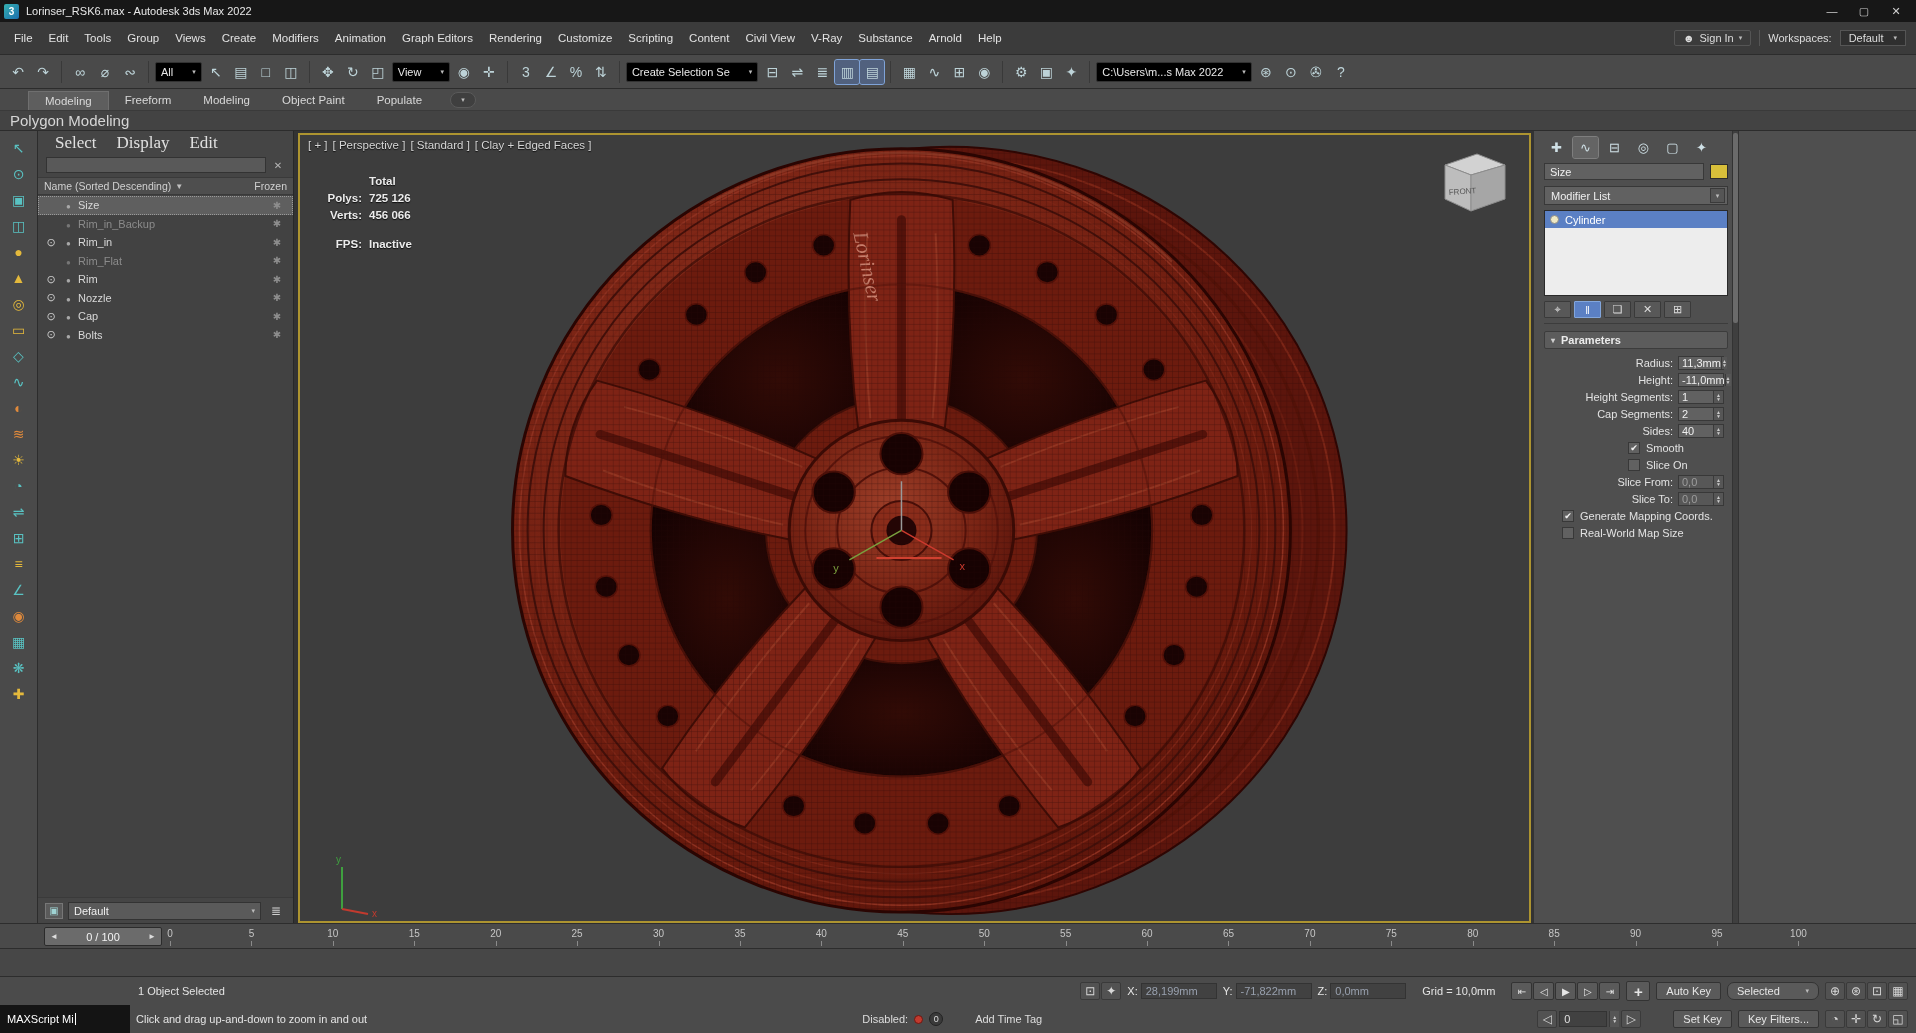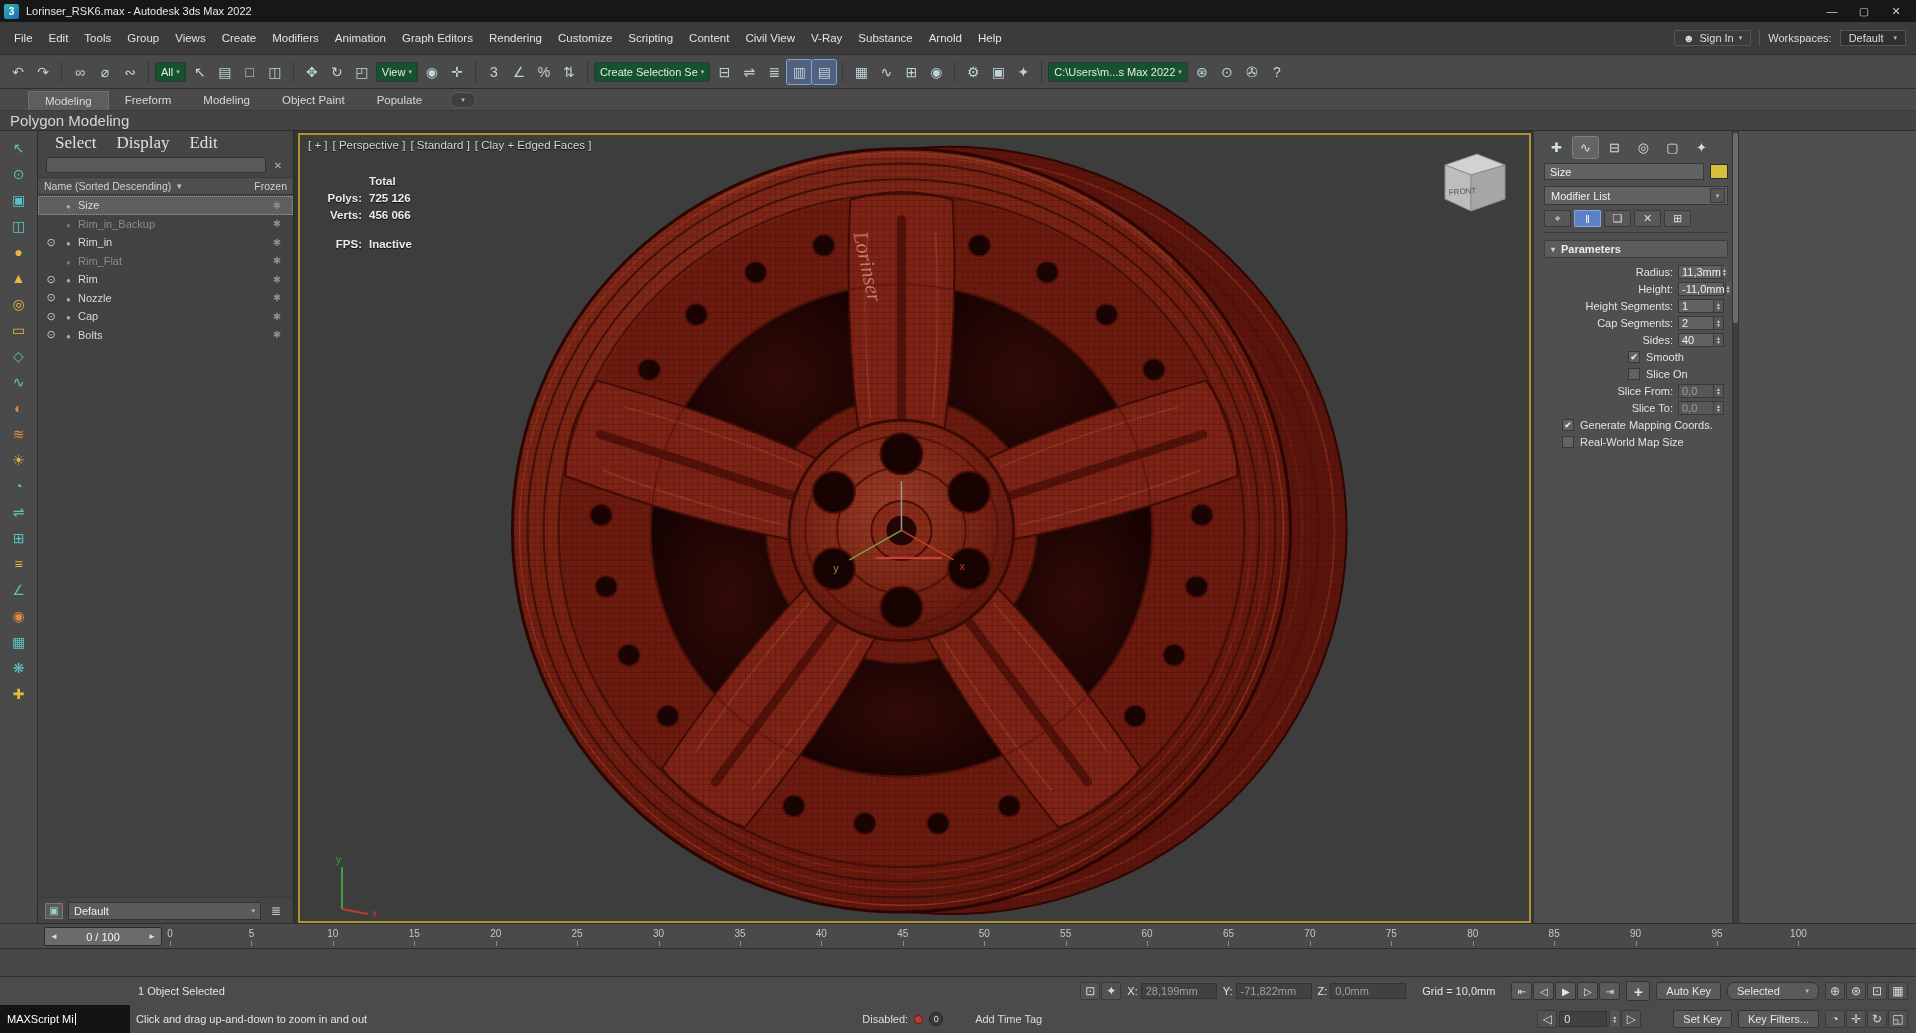--- a/index.html
+++ b/index.html
@@ -27,21 +27,21 @@
   .mb-sep { width:1px; height:16px; background:#555; }
   .ws-dd { background:#2f2f2f; border:1px solid #555; padding:1px 8px; display:flex; gap:10px; align-items:center; }
   .dd-arrow { font-size:7px; color:#bbb; }
 
   
   .toolbar { height:34px; background:#4a4a4a; border-bottom:1px solid #2c2c2c; display:flex; align-items:center; padding:0 6px; gap:2px; flex:none; }
   .tb-group { display:flex; gap:1px; align-items:center; }
   .tb-icon { width:24px; height:24px; display:flex; align-items:center; justify-content:center; color:#bdd3d8; font-size:14px; border-radius:2px; }
   .tb-icon.active { background:rgba(90,127,191,.45); outline:1px solid #7fa3d8; }
   .tb-sep { width:1px; height:22px; background:#393939; margin:0 4px; }
-  .tb-dd { height:20px; background:#14532d; border:1px solid #333; border-radius:2px; display:flex; align-items:center; gap:3px; padding:0 5px; color:#e8e8e8; white-space:nowrap; }
+  .tb-dd { height:20px; background:#000000; border:1px solid #333; border-radius:2px; display:flex; align-items:center; gap:19px; padding:0 5px; color:#e8e8e8; white-space:nowrap; }
 
   
   .ribbon-tabs { height:22px; background:#4a4a4a; border-bottom:1px solid #3a3a3a; display:flex; align-items:flex-end; padding-left:28px; gap:2px; flex:none; }
   .ribbon-tab { padding:3px 16px; color:#d8d8d8; font-size:11.5px; }
   .ribbon-tab.active { background:#5e5e5e; border:1px solid #6f6f6f; border-bottom:none; }
   .ribbon-more { width:26px; height:16px; margin:0 0 2px 10px; background:#3f3f3f; border:1px solid #5a5a5a; border-radius:8px; display:flex; align-items:center; justify-content:center; }
   .poly-bar { height:20px; background:#434343; border-bottom:1px solid #2c2c2c; display:flex; align-items:center; padding-left:10px; color:#d5d5d5; font-size:15px; flex:none; }
 
   
   .main { flex:1; display:flex; min-height:0; background:#333; }
@@ -621,20 +621,28 @@
         <div class="name-row">
           <div class="name-field">Size</div>
           <div class="color-swatch"></div>
         </div>
         <div class="modlist-row">
           <span>Modifier List</span>
           <span class="modlist-dd">
               <span class="dd-arrow">▾</span>
             </span>
         </div>
+        <div class="stack">
+
+            <div class="stack-row sel">
+              <span class="bulb"></span>
+              <span>Cylinder</span>
+            </div>
+
+        </div>
         <div class="stack-btns">
           <span class="stack-btn">⌖</span>
             <span class="stack-btn active">‖</span>
             <span class="stack-btn">❏</span>
             <span class="stack-btn">✕</span>
             <span class="stack-btn">⊞</span>
         </div>
         <div class="rollout">
           <div class="rollout-header">
             <span class="rollout-arrow">▾</span>

